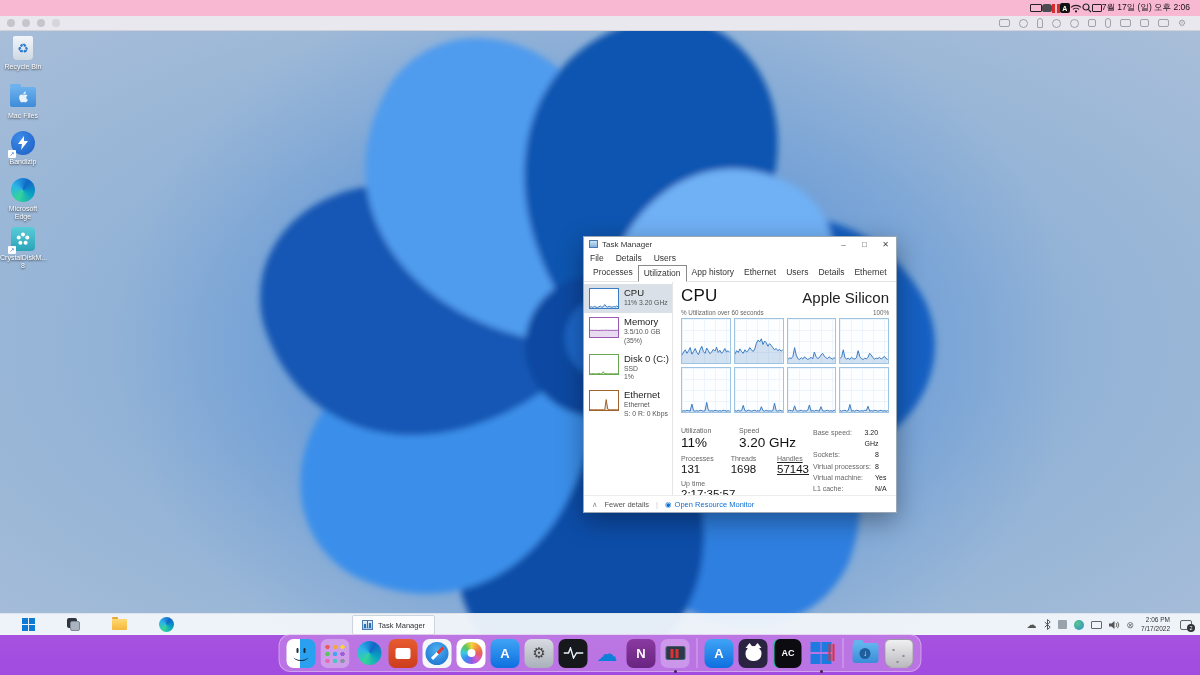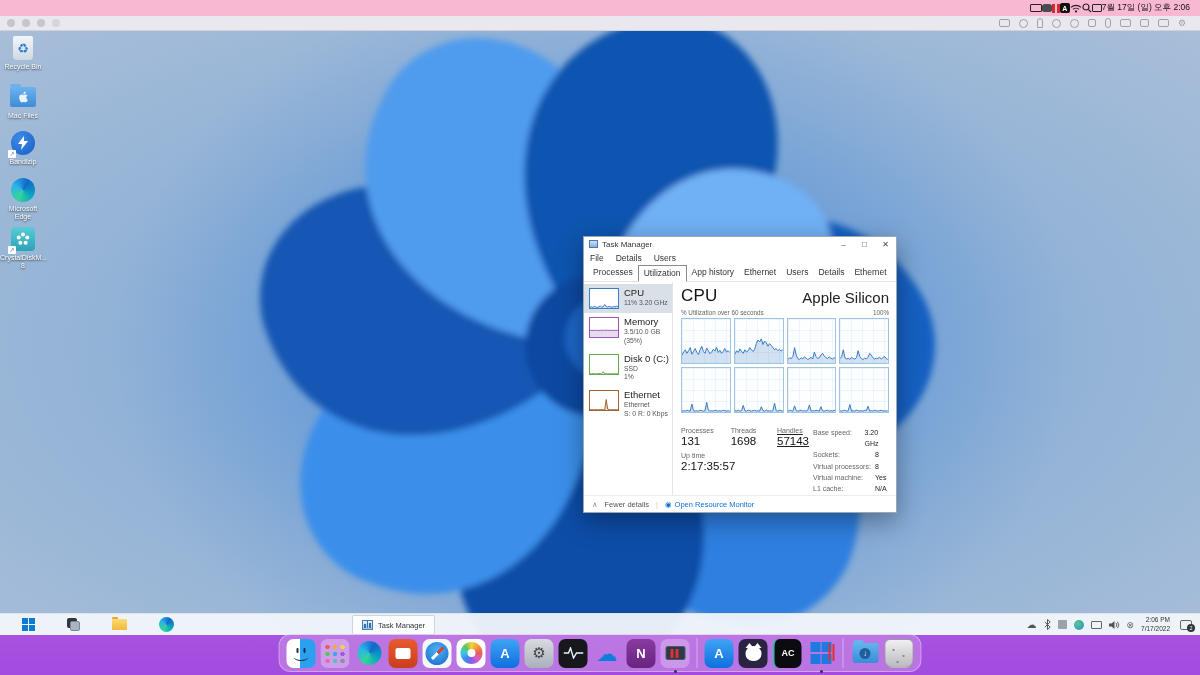--- a/index.html
+++ b/index.html
@@ -438,20 +438,30 @@
                 <svg viewBox="0 0 100 40" preserveAspectRatio="none" style="width:100%;height:100%;display:block">
                   <polygon points="0,40 0.0,38.8 3.4,39.2 6.9,38.8 10.3,38.4 13.8,39.2 17.2,38.8 20.7,33.2 24.1,39.2 27.6,38.8 31.0,39.2 34.5,38.4 37.9,38.8 41.4,39.2 44.8,38.8 48.3,39.2 51.7,38.4 55.2,38.8 58.6,34.8 62.1,39.2 65.5,38.8 69.0,39.2 72.4,38.4 75.9,38.8 79.3,39.2 82.8,38.8 86.2,38.4 89.7,39.2 93.1,38.8 96.6,39.2 100.0,38.8 100,40" fill="#3b7dc438"></polygon>
                   <polyline points="0.0,38.8 3.4,39.2 6.9,38.8 10.3,38.4 13.8,39.2 17.2,38.8 20.7,33.2 24.1,39.2 27.6,38.8 31.0,39.2 34.5,38.4 37.9,38.8 41.4,39.2 44.8,38.8 48.3,39.2 51.7,38.4 55.2,38.8 58.6,34.8 62.1,39.2 65.5,38.8 69.0,39.2 72.4,38.4 75.9,38.8 79.3,39.2 82.8,38.8 86.2,38.4 89.7,39.2 93.1,38.8 96.6,39.2 100.0,38.8" fill="none" stroke="#3b7dc4" stroke-width="1" vector-effect="non-scaling-stroke"></polyline>
                 </svg>
               </div>
           </div>
           <div class="stats">
             <div class="stats-left">
               <div class="st-row">
                 <div class="st-cell" style="width:46px;">
+                  <div class="st-lbl">Utilization</div>
+                  <div class="st-val">11%</div>
+                </div>
+                <div class="st-cell">
+                  <div class="st-lbl">Speed</div>
+                  <div class="st-val">3.20 GHz</div>
+                </div>
+              </div>
+              <div class="st-row">
+                <div class="st-cell" style="width:46px;">
                   <div class="st-lbl">Processes</div>
                   <div class="st-val-sm">131</div>
                 </div>
                 <div class="st-cell" style="width:42px;">
                   <div class="st-lbl">Threads</div>
                   <div class="st-val-sm">1698</div>
                 </div>
                 <div class="st-cell" style="margin-right:0;text-decoration:underline;">
                   <div class="st-lbl">Handles</div>
                   <div class="st-val-sm">57143</div>

